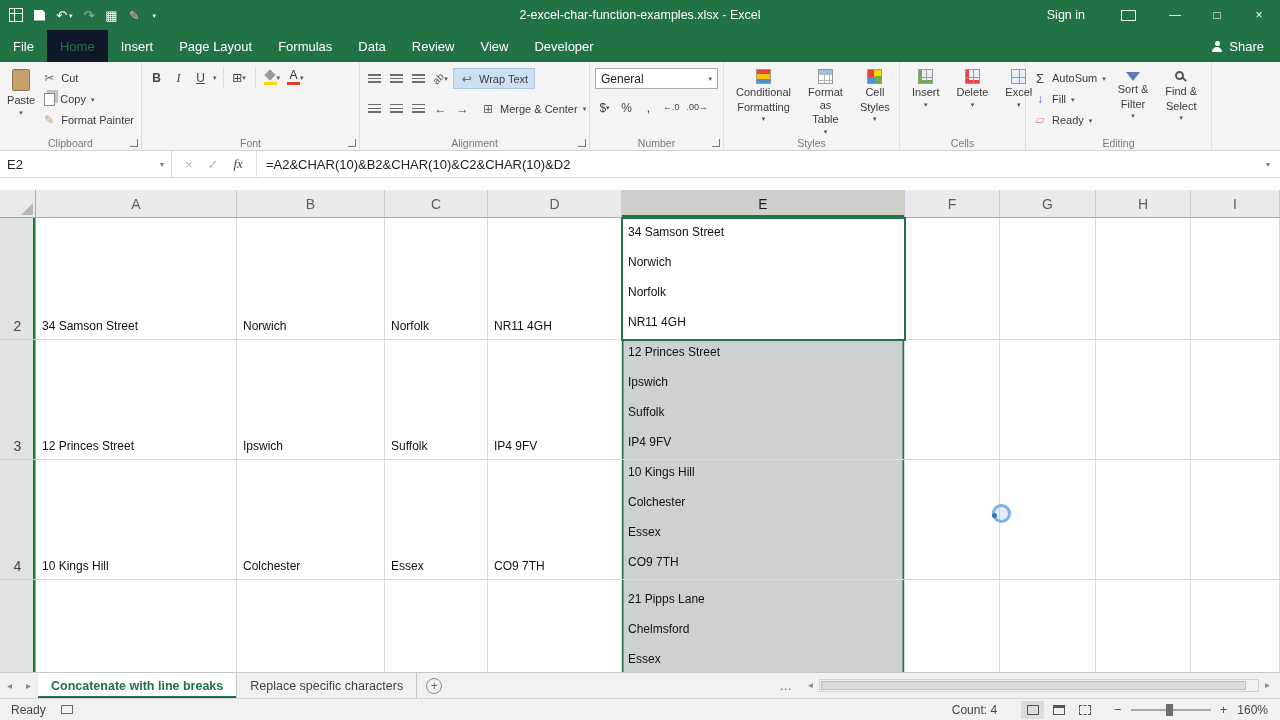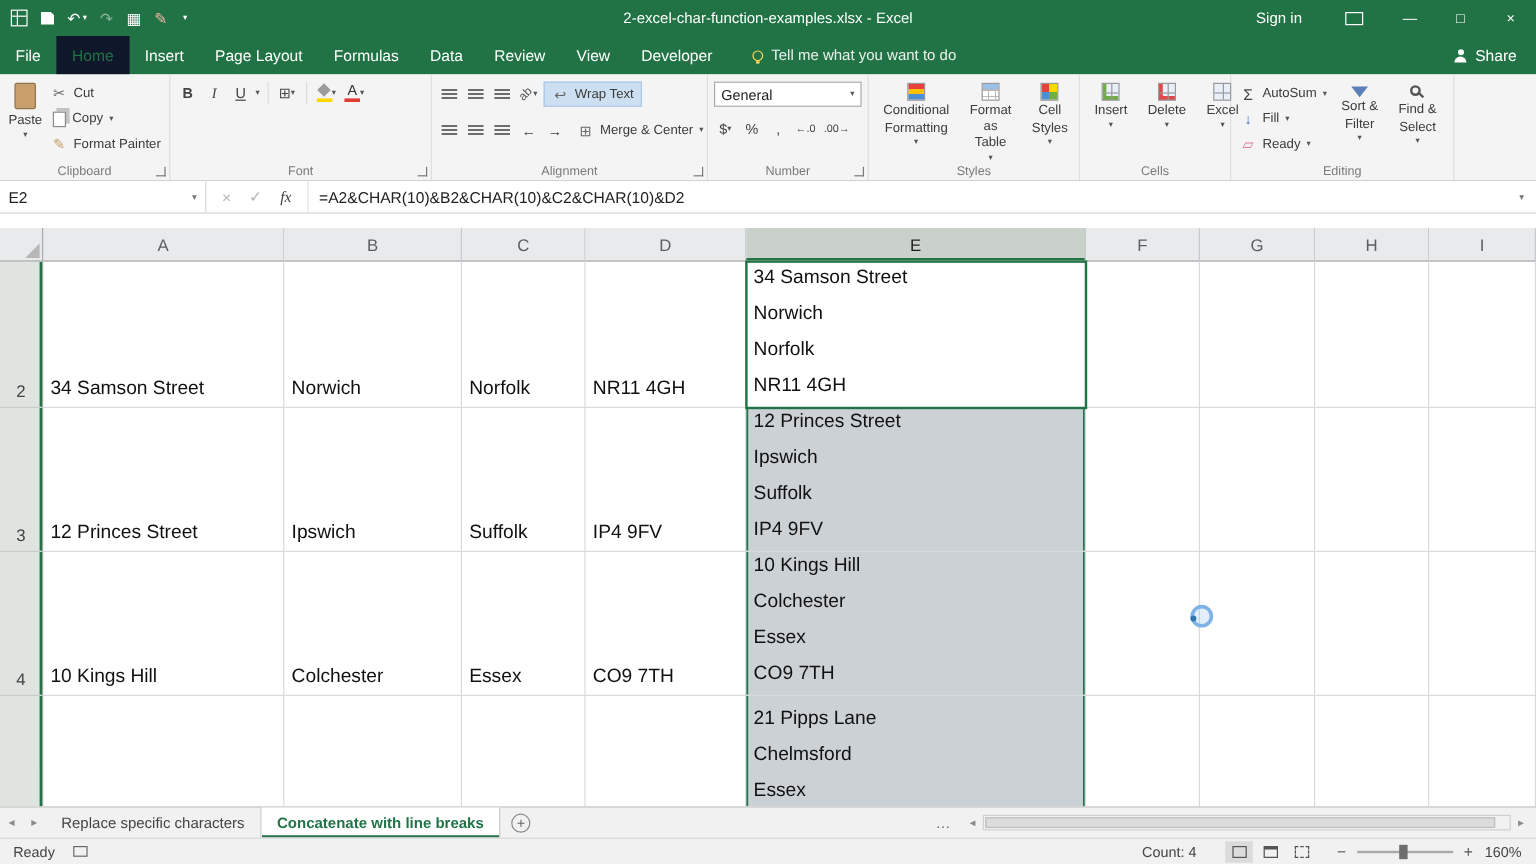--- a/index.html
+++ b/index.html
@@ -93,21 +93,21 @@
   
   .sheet{position:absolute;top:190px;left:0;width:1280px;height:482px;overflow:hidden;display:grid;
     grid-template-columns:36px 201px 148px 103px 134px 283px 95px 96px 95px 89px;
     grid-template-rows:28px 122px 120px 120px 122px;background:#fff}
   .corner{background:#e9eaec;border-right:1px solid #a8a8a8;border-bottom:1px solid #a8a8a8;position:relative}
   .corner::after{content:"";position:absolute;right:2px;bottom:2px;border-left:12px solid transparent;border-bottom:12px solid #b7b7b7}
   .hc{background:#e9eaec;border-right:1px solid #c9cacc;border-bottom:1px solid #a8a8a8;display:flex;align-items:center;justify-content:center;font-size:14px;color:#5c5f62}
   .hc.sel{background:#c9d1ca;box-shadow:inset 0 -2px 0 #217346;color:#1f1f1f}
   .rh{background:#e9eaec;border-right:1px solid #a8a8a8;border-bottom:1px solid #c9cacc;display:flex;align-items:flex-end;justify-content:center;font-size:14px;color:#444;padding-bottom:5px}
   .rh.sel{background:#dfe4e0;box-shadow:inset -2px 0 0 #217346}
-  .cell{border-right:1px solid #d8dbde;border-bottom:1px solid #d8dbde;display:flex;align-items:flex-end;padding:0 6px 6px;font-size:16px;color:#111;overflow:hidden;white-space:nowrap}
+  .cell{border-right:1px solid #d8dbde;border-bottom:1px solid #d8dbde;display:flex;align-items:flex-end;padding:0 6px 6px;font-size:12px;color:#111;overflow:hidden;white-space:nowrap}
   .mcell{white-space:pre-line;line-height:30px;padding-bottom:2px}
   .e-active{outline:2px solid #217346;outline-offset:-1px;background:#fff;z-index:2}
   .e-sel{background:#ccd1d5;box-shadow:inset 1.5px 0 0 #217346,inset -1.5px 0 0 #217346}
   .topalign{align-items:flex-start;padding-top:4px}
 
   
   .sheettabs{position:absolute;left:0;right:0;top:672px;height:26px;background:#f1f1f1;border-top:1px solid #c6c6c6;display:flex;align-items:stretch;font-size:12.5px;color:#444}
   .tnav{width:19px;display:flex;align-items:center;justify-content:center;color:#8a8a8a;font-size:10px}
   .stab{display:flex;align-items:center;padding:0 13px;border-right:1px solid #c6c6c6;white-space:nowrap}
   .stab.active{background:#fff;color:#217346;font-weight:bold;box-shadow:inset 0 -2px 0 #217346}
@@ -184,24 +184,20 @@
   <div class="tabrow">
     <span class="rtab">File</span>
     <span class="rtab active">Home</span>
     <span class="rtab">Insert</span>
     <span class="rtab">Page Layout</span>
     <span class="rtab">Formulas</span>
     <span class="rtab">Data</span>
     <span class="rtab">Review</span>
     <span class="rtab">View</span>
     <span class="rtab">Developer</span>
-    <span class="tellme">
-        <i class="bulb"></i>
-        <span>Tell me what you want to do</span>
-      </span>
     <span class="sharebox">
         <i class="person"></i>
         <span>Share</span>
       </span>
   </div>
 
   <div class="ribbon">
 
     <div class="group" style="width:142px">
       <div class="bigbtn">
@@ -477,22 +473,22 @@
     <div class="cell"></div>
     <div class="cell"></div>
     <div class="cell"></div>
   </div>
 
   <div class="clickind"></div>
 
   <div class="sheettabs">
     <span class="tnav">◂</span>
     <span class="tnav">▸</span>
+    <span class="stab active">Concatenate with line breaks</span>
     <span class="stab">Replace specific characters</span>
-    <span class="stab active">Concatenate with line breaks</span>
     <span class="newsheet">
         <span class="plusc">+</span>
       </span>
     <span class="tsp"></span>
     <span class="dots">…</span>
     <span class="hscroll">
       <span class="harr">◄</span>
       <span class="htrack">
           <span class="hthumb"></span>
         </span>

